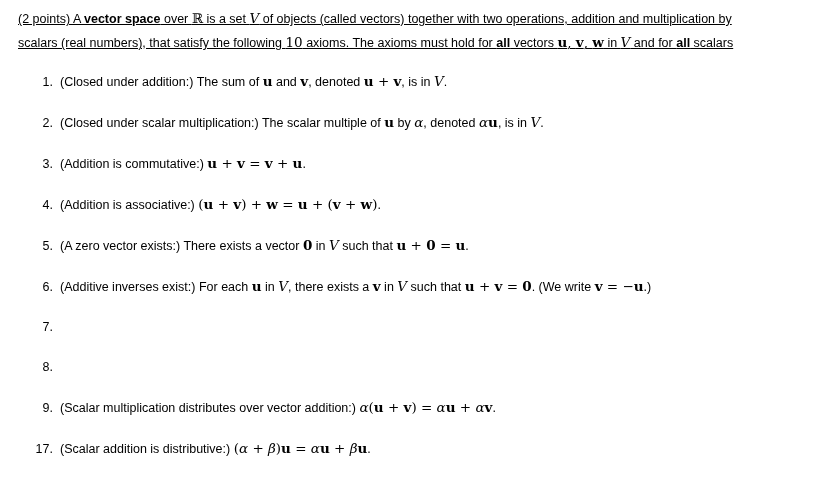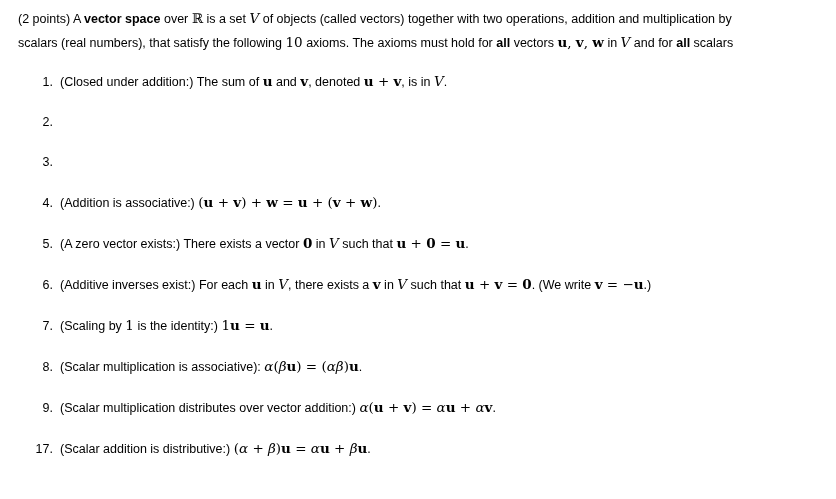--- a/index.html
+++ b/index.html
@@ -22,20 +22,21 @@
     width: 836px;
     height: 499px;
   }
   .header-block {
     margin: 0;
   }
   .header-line {
     white-space: nowrap;
     line-height: 24px;
     height: 24px;
+    text-decoration: underline;
   }
   
   .seg-t  { font-family: "Liberation Sans", sans-serif; }
   .seg-b  { font-family: "Liberation Sans", sans-serif; font-weight: 700; }
   .seg-m, .seg-mi, .seg-mb {
     font-family: "DejaVu Serif", "DejaVu Sans", serif;
     font-size: 108%;
   }
   .seg-mi { font-style: italic; }
   .seg-mb { font-weight: 700; }
@@ -72,43 +73,43 @@
     <div class="header-line"><span class="seg-t">scalars (real numbers), that satisfy the following </span><span class="seg-m">10</span><span class="seg-t"> axioms. The axioms must hold for </span><span class="seg-b">all</span><span class="seg-t"> vectors </span><span class="seg-mb">u</span><span class="seg-m">, </span><span class="seg-mb">v</span><span class="seg-m">, </span><span class="seg-mb">w</span><span class="seg-t"> in </span><span class="seg-mi">V</span><span class="seg-t"> and for </span><span class="seg-b">all</span><span class="seg-t"> scalars</span></div>
   </div>
 
   <ol class="axiom-list">
       <li class="axiom-item">
     <span class="axiom-number">1.</span>
     <span class="axiom-text"><span class="seg-t">(Closed under addition:) The sum of </span><span class="seg-mb">u</span><span class="seg-t"> and </span><span class="seg-mb">v</span><span class="seg-t">, denoted </span><span class="seg-mb">u</span><span class="seg-m"> + </span><span class="seg-mb">v</span><span class="seg-t">, is in </span><span class="seg-mi">V</span><span class="seg-t">.</span></span>
   </li>
       <li class="axiom-item">
     <span class="axiom-number">2.</span>
+    <span class="axiom-text"><span class="seg-t">(Closed under scalar multiplication:) The scalar multiple of </span><span class="seg-mb">u</span><span class="seg-t"> by </span><span class="seg-mi">α</span><span class="seg-t">, denoted </span><span class="seg-mi">α</span><span class="seg-mb">u</span><span class="seg-t">, is in </span><span class="seg-mi">V</span><span class="seg-t">.</span></span>
   </li>
       <li class="axiom-item">
     <span class="axiom-number">3.</span>
+    <span class="axiom-text"><span class="seg-t">(Addition is commutative:) </span><span class="seg-mb">u</span><span class="seg-m"> + </span><span class="seg-mb">v</span><span class="seg-m"> = </span><span class="seg-mb">v</span><span class="seg-m"> + </span><span class="seg-mb">u</span><span class="seg-t">.</span></span>
   </li>
       <li class="axiom-item">
     <span class="axiom-number">4.</span>
     <span class="axiom-text"><span class="seg-t">(Addition is associative:) </span><span class="seg-m">(</span><span class="seg-mb">u</span><span class="seg-m"> + </span><span class="seg-mb">v</span><span class="seg-m">) + </span><span class="seg-mb">w</span><span class="seg-m"> = </span><span class="seg-mb">u</span><span class="seg-m"> + (</span><span class="seg-mb">v</span><span class="seg-m"> + </span><span class="seg-mb">w</span><span class="seg-m">)</span><span class="seg-t">.</span></span>
   </li>
       <li class="axiom-item">
     <span class="axiom-number">5.</span>
     <span class="axiom-text"><span class="seg-t">(A zero vector exists:) There exists a vector </span><span class="seg-mb">0</span><span class="seg-t"> in </span><span class="seg-mi">V</span><span class="seg-t"> such that </span><span class="seg-mb">u</span><span class="seg-m"> + </span><span class="seg-mb">0</span><span class="seg-m"> = </span><span class="seg-mb">u</span><span class="seg-t">.</span></span>
   </li>
       <li class="axiom-item">
     <span class="axiom-number">6.</span>
     <span class="axiom-text"><span class="seg-t">(Additive inverses exist:) For each </span><span class="seg-mb">u</span><span class="seg-t"> in </span><span class="seg-mi">V</span><span class="seg-t">, there exists a </span><span class="seg-mb">v</span><span class="seg-t"> in </span><span class="seg-mi">V</span><span class="seg-t"> such that </span><span class="seg-mb">u</span><span class="seg-m"> + </span><span class="seg-mb">v</span><span class="seg-m"> = </span><span class="seg-mb">0</span><span class="seg-t">. (We write </span><span class="seg-mb">v</span><span class="seg-m"> = −</span><span class="seg-mb">u</span><span class="seg-t">.)</span></span>
   </li>
       <li class="axiom-item">
     <span class="axiom-number">7.</span>
-    <span class="axiom-text"><span class="seg-t">(Scaling by </span><span class="seg-m">1</span><span class="seg-t"> is the identity:) </span><span class="seg-m">1</span><span class="seg-mb">u</span><span class="seg-m"> = </span><span class="seg-mb">u</span><span class="seg-t">.</span></span>
   </li>
       <li class="axiom-item">
     <span class="axiom-number">8.</span>
-    <span class="axiom-text"><span class="seg-t">(Scalar multiplication is associative): </span><span class="seg-mi">α</span><span class="seg-m">(</span><span class="seg-mi">β</span><span class="seg-mb">u</span><span class="seg-m">) = (</span><span class="seg-mi">αβ</span><span class="seg-m">)</span><span class="seg-mb">u</span><span class="seg-t">.</span></span>
   </li>
       <li class="axiom-item">
     <span class="axiom-number">9.</span>
     <span class="axiom-text"><span class="seg-t">(Scalar multiplication distributes over vector addition:) </span><span class="seg-mi">α</span><span class="seg-m">(</span><span class="seg-mb">u</span><span class="seg-m"> + </span><span class="seg-mb">v</span><span class="seg-m">) = </span><span class="seg-mi">α</span><span class="seg-mb">u</span><span class="seg-m"> + </span><span class="seg-mi">α</span><span class="seg-mb">v</span><span class="seg-t">.</span></span>
   </li>
       <li class="axiom-item">
     <span class="axiom-number">17.</span>
     <span class="axiom-text"><span class="seg-t">(Scalar addition is distributive:) </span><span class="seg-m">(</span><span class="seg-mi">α</span><span class="seg-m"> + </span><span class="seg-mi">β</span><span class="seg-m">)</span><span class="seg-mb">u</span><span class="seg-m"> = </span><span class="seg-mi">α</span><span class="seg-mb">u</span><span class="seg-m"> + </span><span class="seg-mi">β</span><span class="seg-mb">u</span><span class="seg-t">.</span></span>
   </li>
     </ol>

